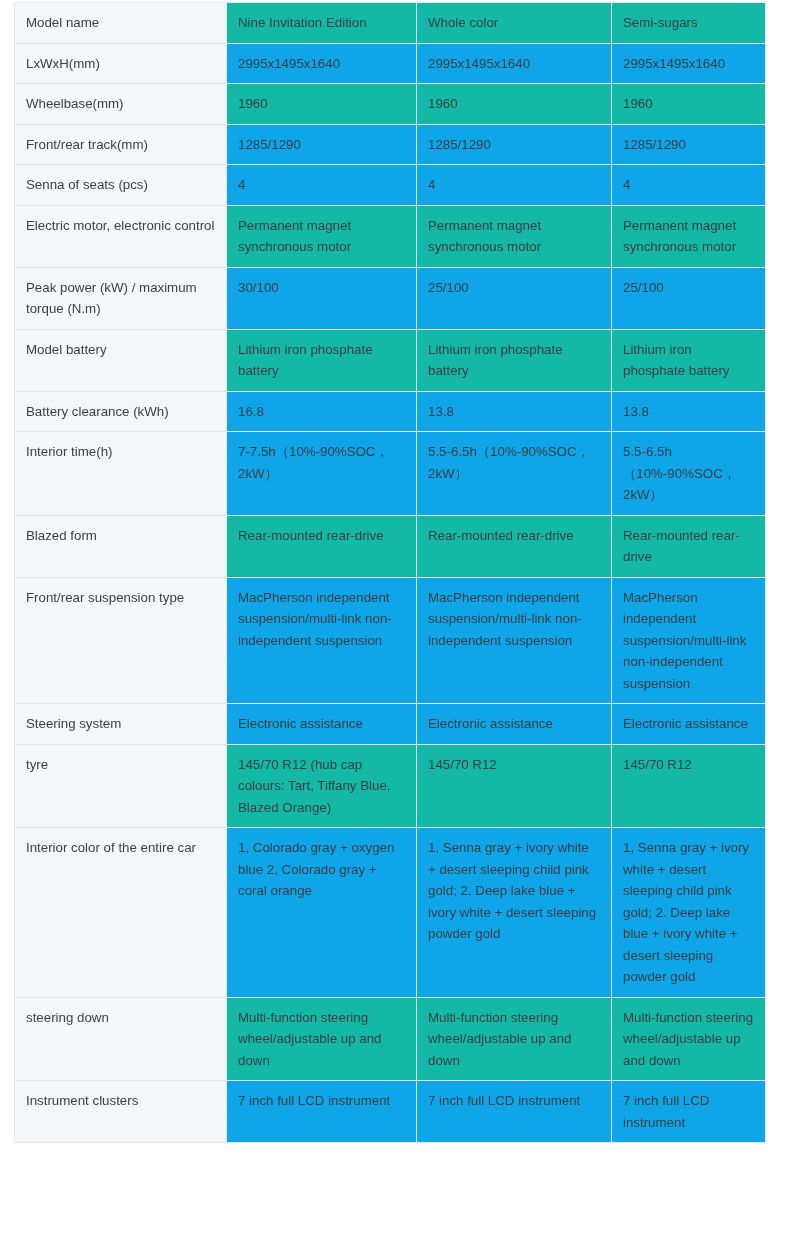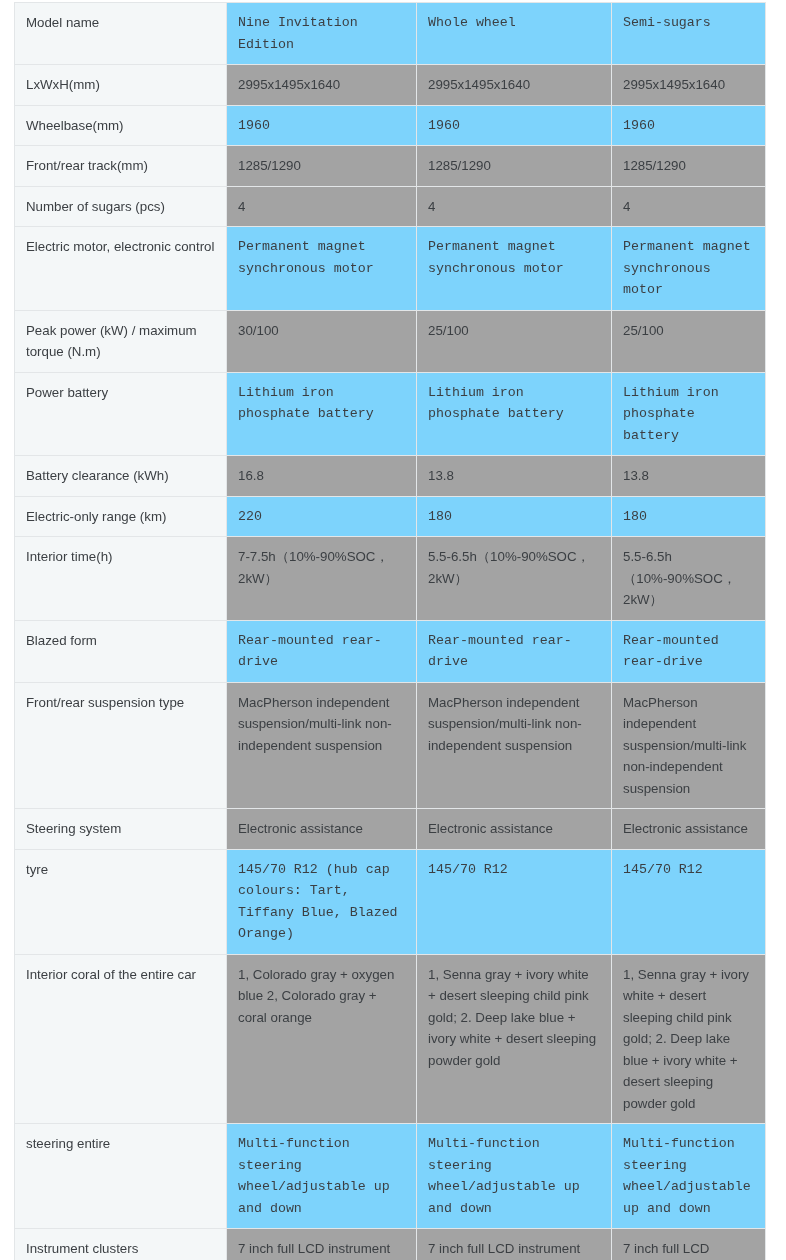--- a/index.html
+++ b/index.html
@@ -43,25 +43,24 @@
     line-height: 21.5px;
     color: #3b3f43;
     word-wrap: break-word;
     overflow-wrap: break-word;
   }
   table.spec-table td.label {
     background: #f4f7f8;
     color: #3b3f43;
   }
   table.spec-table tr.odd td.val {
-    background: #7dd3fc;
-    font-family: Liberation Mono, monospace;
+    background: #14b8a6;
   }
   table.spec-table tr.even td.val {
-    background: #a3a3a3;
+    background: #0ea5e9;
   }
   .cell-text {
     display: block;
     white-space: pre-wrap;
   }
 </style>
 </head>
 <body>
 
 <div class="page">
@@ -74,21 +73,21 @@
     </colgroup>
     <tbody>
         <tr class="odd">
           <td class="label">
             <span class="cell-text">Model name</span>
           </td>
           <td class="val">
             <span class="cell-text">Nine Invitation Edition</span>
           </td>
           <td class="val">
-            <span class="cell-text">Whole wheel</span>
+            <span class="cell-text">Whole color</span>
           </td>
           <td class="val">
             <span class="cell-text">Semi-sugars</span>
           </td>
         </tr>
         <tr class="even">
           <td class="label">
             <span class="cell-text">LxWxH(mm)</span>
           </td>
           <td class="val">
@@ -124,21 +123,21 @@
           </td>
           <td class="val">
             <span class="cell-text">1285/1290</span>
           </td>
           <td class="val">
             <span class="cell-text">1285/1290</span>
           </td>
         </tr>
         <tr class="even">
           <td class="label">
-            <span class="cell-text">Number of sugars (pcs)</span>
+            <span class="cell-text">Senna of seats (pcs)</span>
           </td>
           <td class="val">
             <span class="cell-text">4</span>
           </td>
           <td class="val">
             <span class="cell-text">4</span>
           </td>
           <td class="val">
             <span class="cell-text">4</span>
           </td>
@@ -166,21 +165,21 @@
           </td>
           <td class="val">
             <span class="cell-text">25/100</span>
           </td>
           <td class="val">
             <span class="cell-text">25/100</span>
           </td>
         </tr>
         <tr class="odd">
           <td class="label">
-            <span class="cell-text">Power battery</span>
+            <span class="cell-text">Model battery</span>
           </td>
           <td class="val">
             <span class="cell-text">Lithium iron phosphate battery</span>
           </td>
           <td class="val">
             <span class="cell-text">Lithium iron phosphate battery</span>
           </td>
           <td class="val">
             <span class="cell-text">Lithium iron phosphate battery</span>
           </td>
@@ -192,34 +191,20 @@
           <td class="val">
             <span class="cell-text">16.8</span>
           </td>
           <td class="val">
             <span class="cell-text">13.8</span>
           </td>
           <td class="val">
             <span class="cell-text">13.8</span>
           </td>
         </tr>
-        <tr class="odd">
-          <td class="label">
-            <span class="cell-text">Electric-only range (km)</span>
-          </td>
-          <td class="val">
-            <span class="cell-text">220</span>
-          </td>
-          <td class="val">
-            <span class="cell-text">180</span>
-          </td>
-          <td class="val">
-            <span class="cell-text">180</span>
-          </td>
-        </tr>
         <tr class="even">
           <td class="label">
             <span class="cell-text">Interior time(h)</span>
           </td>
           <td class="val">
             <span class="cell-text">7-7.5h（10%-90%SOC，2kW）</span>
           </td>
           <td class="val">
             <span class="cell-text">5.5-6.5h（10%-90%SOC，2kW）</span>
           </td>
@@ -278,35 +263,35 @@
           </td>
           <td class="val">
             <span class="cell-text">145/70 R12</span>
           </td>
           <td class="val">
             <span class="cell-text">145/70 R12</span>
           </td>
         </tr>
         <tr class="even">
           <td class="label">
-            <span class="cell-text">Interior coral of the entire car</span>
+            <span class="cell-text">Interior color of the entire car</span>
           </td>
           <td class="val">
             <span class="cell-text">1, Colorado gray + oxygen blue 2, Colorado gray + coral orange</span>
           </td>
           <td class="val">
             <span class="cell-text">1, Senna gray + ivory white + desert sleeping child pink gold; 2. Deep lake blue + ivory white + desert sleeping powder gold</span>
           </td>
           <td class="val">
             <span class="cell-text">1, Senna gray + ivory white + desert sleeping child pink gold; 2. Deep lake blue + ivory white + desert sleeping powder gold</span>
           </td>
         </tr>
         <tr class="odd">
           <td class="label">
-            <span class="cell-text">steering entire</span>
+            <span class="cell-text">steering down</span>
           </td>
           <td class="val">
             <span class="cell-text">Multi-function steering wheel/adjustable up and down</span>
           </td>
           <td class="val">
             <span class="cell-text">Multi-function steering wheel/adjustable up and down</span>
           </td>
           <td class="val">
             <span class="cell-text">Multi-function steering wheel/adjustable up and down</span>
           </td>

